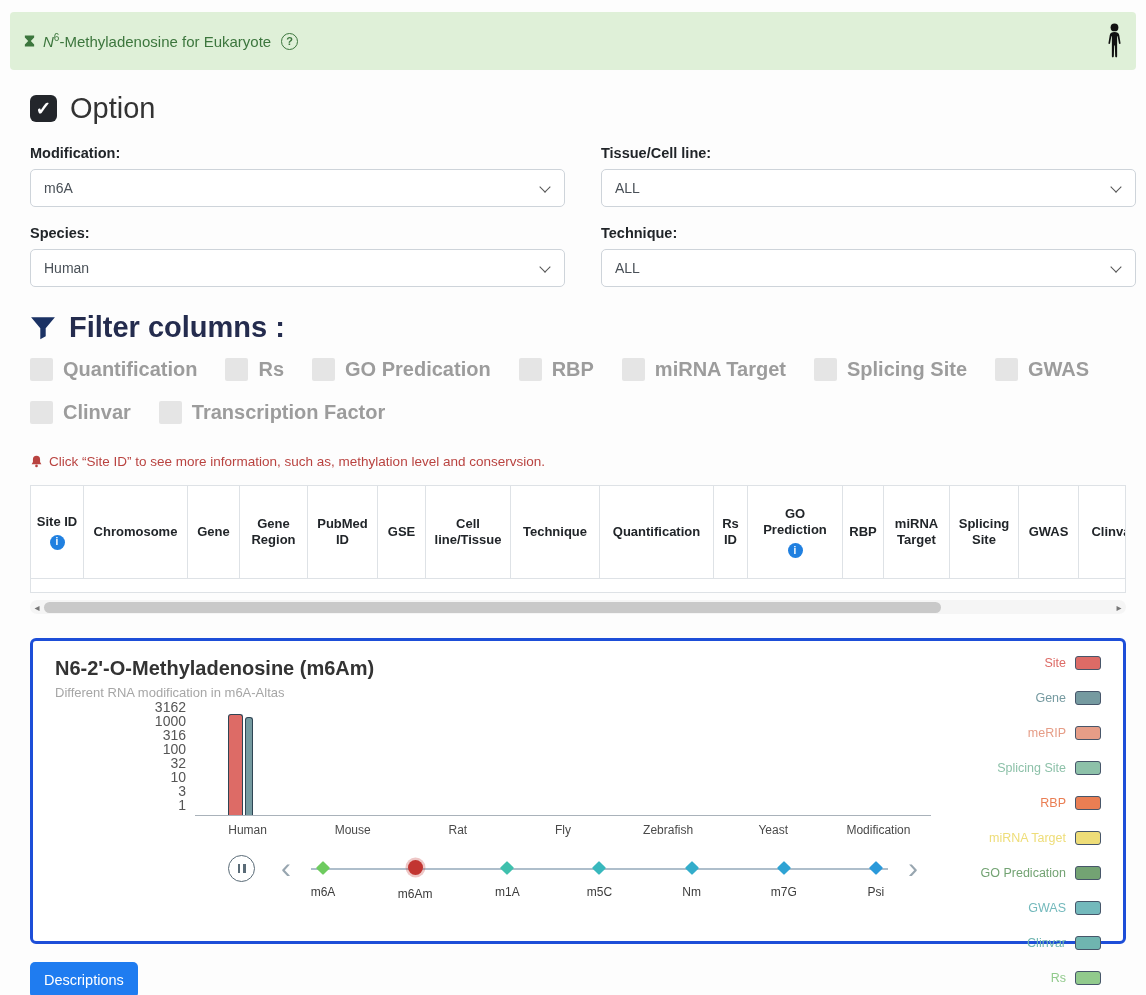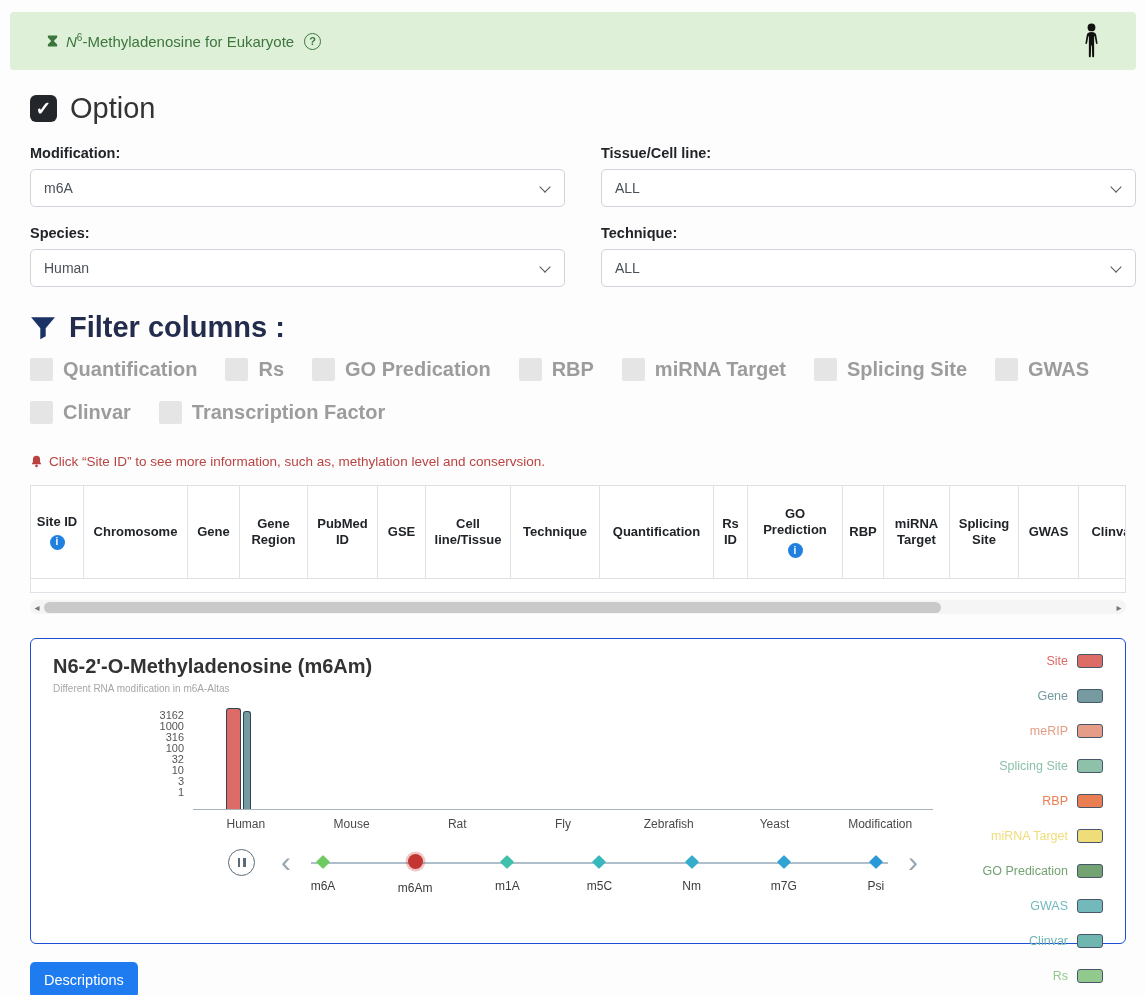--- a/index.html
+++ b/index.html
@@ -6,21 +6,21 @@
   body {
     width: 1146px; height: 995px; overflow: hidden;
     background: #fdfdfd; color: #212529;
     font-family: "Liberation Sans", sans-serif;
   }
   .page { padding: 12px 10px 0 10px; }
 
   
   .banner {
     background: #dff0d8; border-radius: 4px; height: 58px;
-    display: flex; align-items: center; padding: 0 36px; color: #3c763d;
+    display: flex; align-items: center; padding: 0 13px; color: #3c763d;
   }
   .banner-left { display: flex; align-items: center; gap: 7px; font-size: 15px; }
   .banner-left i { font-style: italic; }
   .banner-left sup { font-size: 10px; }
   .help-circle {
     width: 17px; height: 17px; border: 1.5px solid #3c763d; border-radius: 50%;
     display: inline-flex; align-items: center; justify-content: center;
     font-size: 11px; font-weight: bold; margin-left: 3px; cursor: pointer;
   }
   .help-circle::after { content: "?"; }
@@ -105,40 +105,40 @@
     display: flex; align-items: center;
   }
   .hs-arrow { width: 14px; display: flex; justify-content: center; font-size: 10px; color: #777; }
   .hs-arrow.left::after { content: "◂"; }
   .hs-arrow.right::after { content: "▸"; }
   .hs-track { flex: 1; height: 100%; position: relative; }
   .hs-thumb { position: absolute; left: 0; top: 1.5px; height: 11px; width: 84%; background: #c9c9c9; border-radius: 6px; }
 
   
   .chart-panel {
-    margin: 24px 10px 0 0; border: 1px solid #1d4ed8; border-radius: 6px;
+    margin: 24px 10px 0 0; border: 3px solid #1d4ed8; border-radius: 6px;
     background: #fff; padding: 16px 22px 16px; position: relative; height: 306px;
   }
   .chart-title { font-size: 20px; font-weight: bold; color: #333; }
-  .chart-subtitle { margin-top: 5px; font-size: 10px; color: #a6a6a6; }
+  .chart-subtitle { margin-top: 5px; font-size: 13px; color: #a6a6a6; }
 
   .legend {
     position: absolute; top: 15px; right: 22px;
     display: flex; flex-direction: column; align-items: flex-end; gap: 21px;
     font-size: 12.5px;
   }
   .legend-item { display: flex; align-items: center; gap: 9px; cursor: pointer; }
   .legend-chip { width: 26px; height: 14px; border-radius: 3px; border: 1px solid #47566a; display: inline-block; }
 
   .plot-zone { margin: 12px 170px 0 86px; }
   .ylabel { font-size: 12px; color: #4a4a4a; margin-left: 22px; margin-bottom: 5px; }
   .plot-row { display: flex; height: 104px; }
   .yticks {
-    width: 54px; display: flex; flex-direction: column; justify-content: center;
-    align-items: flex-end; padding-right: 9px; font-size: 11px; color: #555;
+    width: 54px; display: flex; flex-direction: column; justify-content: flex-end;
+    align-items: flex-end; padding-right: 9px; font-size: 14px; color: #555;
     line-height: 1; transform: translateY(-4px);
   }
   .plot-area { flex: 1; border-bottom: 1px solid #a9b2ba; display: flex; position: relative; }
   .cat-cell { flex: 1; position: relative; }
   .bar {
     position: absolute; bottom: 0; border: 1px solid #2f4554; border-bottom: none;
     border-radius: 3px 3px 0 0; display: block;
   }
   .bar-site { width: 15px; left: calc(50% - 20px); }
   .bar-gene { width: 8px;  left: calc(50% - 3px); }

